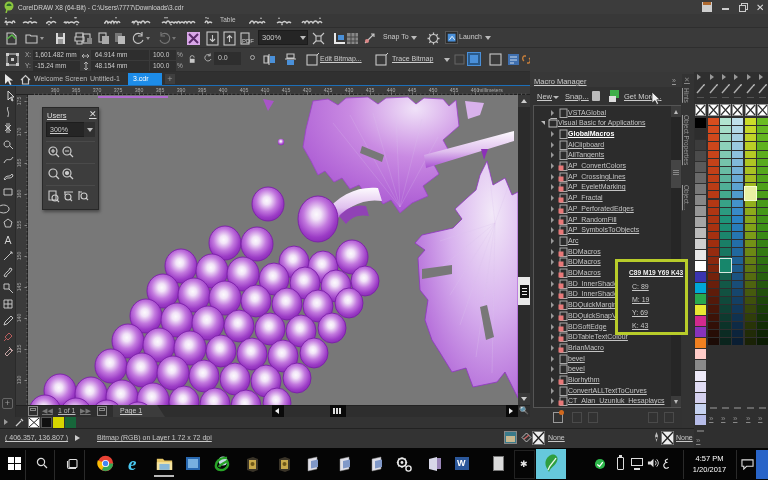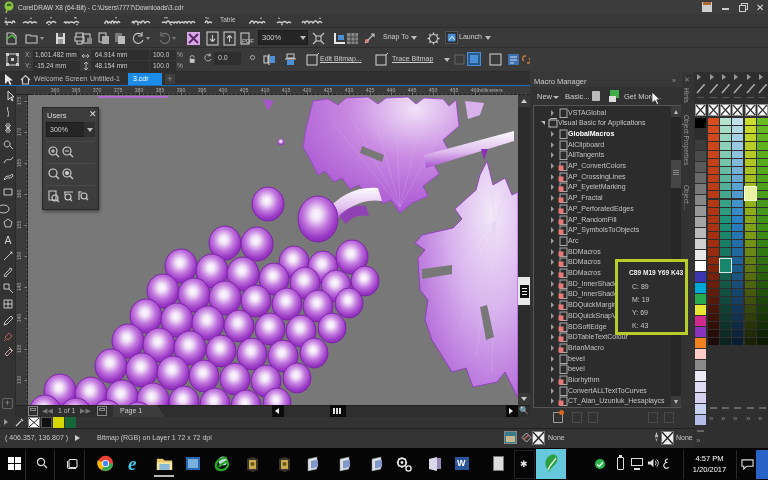--- a/index.html
+++ b/index.html
@@ -1,17 +1,17 @@
 <!DOCTYPE html>
 <html><head><meta charset="utf-8"><style>
 *{margin:0;padding:0;box-sizing:border-box;}
 html,body{width:768px;height:480px;overflow:hidden;background:#000;font-family:"Liberation Sans",sans-serif;}
 #app{position:absolute;left:0;top:0;width:768px;height:480px;background:#383838;}
 .abs{position:absolute;}
-.txt{color:#c8c8c8;font-size:7px;white-space:nowrap;}
+.txt{color:#c8c8c8;font-size:7px;white-space:nowrap;text-decoration:underline;}
 </style></head>
 <body>
 <div id="app">
 
 <div class="abs" style="left:0;top:0;width:768px;height:14px;background:#3c3c3c;"></div>
 <svg class="abs" style="left:3px;top:1px" width="12" height="12" viewBox="0 0 12 12">
  <circle cx="6" cy="5" r="4.5" fill="#8cc63f"></circle>
       <path d="M4 9 L3 12" stroke="#8cc63f" stroke-width="1.5"></path>
  <path d="M3.5 5 A 2.5 2.5 0 0 1 8.5 5" fill="#2a6a2a"></path>
     </svg>
@@ -791,21 +791,21 @@
 
 <div class="abs" style="left:530px;top:48px;width:238px;height:24px;background:#3a3a3a;"></div>
 
 <div class="abs" style="left:530px;top:74px;width:152px;height:374px;background:#323232;"></div>
 <div class="abs" style="left:530px;top:74px;width:152px;height:13px;background:#383838;"></div>
 <div class="abs txt" style="left:534px;top:77px;font-size:7.5px;color:#ccc;">Macro Manager</div>
 <div class="abs txt" style="left:672px;top:77px;color:#999;font-size:7px;">»</div>
 <div class="abs txt" style="left:684px;top:76px;color:#999;font-size:8px;">✕</div>
 <div class="abs txt" style="left:537px;top:92px;font-size:7.5px;color:#ccc;">New</div>
 <div class="abs" style="left:553px;top:96px;width:0;height:0;border-top:3.5px solid #bbb;border-left:3px solid transparent;border-right:3px solid transparent;"></div>
-<div class="abs txt" style="left:565px;top:92px;font-size:7.5px;color:#ccc;">Basic...</div>
+<div class="abs txt" style="left:565px;top:92px;font-size:7.5px;color:#ccc;">Snap...</div>
 <div class="abs" style="left:592px;top:91px;width:8px;height:10px;background:#bbb;border-radius:1px;"></div>
 <div class="abs" style="left:610px;top:90px;width:9px;height:8px;background:#3fae49;"></div>
 <div class="abs" style="left:609px;top:96px;width:7px;height:6px;background:#ddd;"></div>
 <div class="abs txt" style="left:624px;top:92px;font-size:7.5px;color:#ccc;">Get More...</div>
 <svg class="abs" style="left:650px;top:91px" width="12" height="16" viewBox="0 0 12 16">
       <path d="M2 1 L2 12 L5 9.5 L6.8 13.5 L8.6 12.7 L6.8 8.8 L10 8.8 Z" fill="#f0f0f0" stroke="#222" stroke-width="0.7"></path>
     </svg>
 <div class="abs" style="left:533px;top:105px;width:148px;height:303px;background:#2c2c2c;border:1px solid #555;"></div>
 <div class="abs" style="left:551px;top:109.5px;width:0;height:0;border-left:3.5px solid #999;border-top:3px solid transparent;border-bottom:3px solid transparent;"></div>
     <svg class="abs" style="left:558px;top:107.5px" width="10" height="10" viewBox="0 0 10 10">

